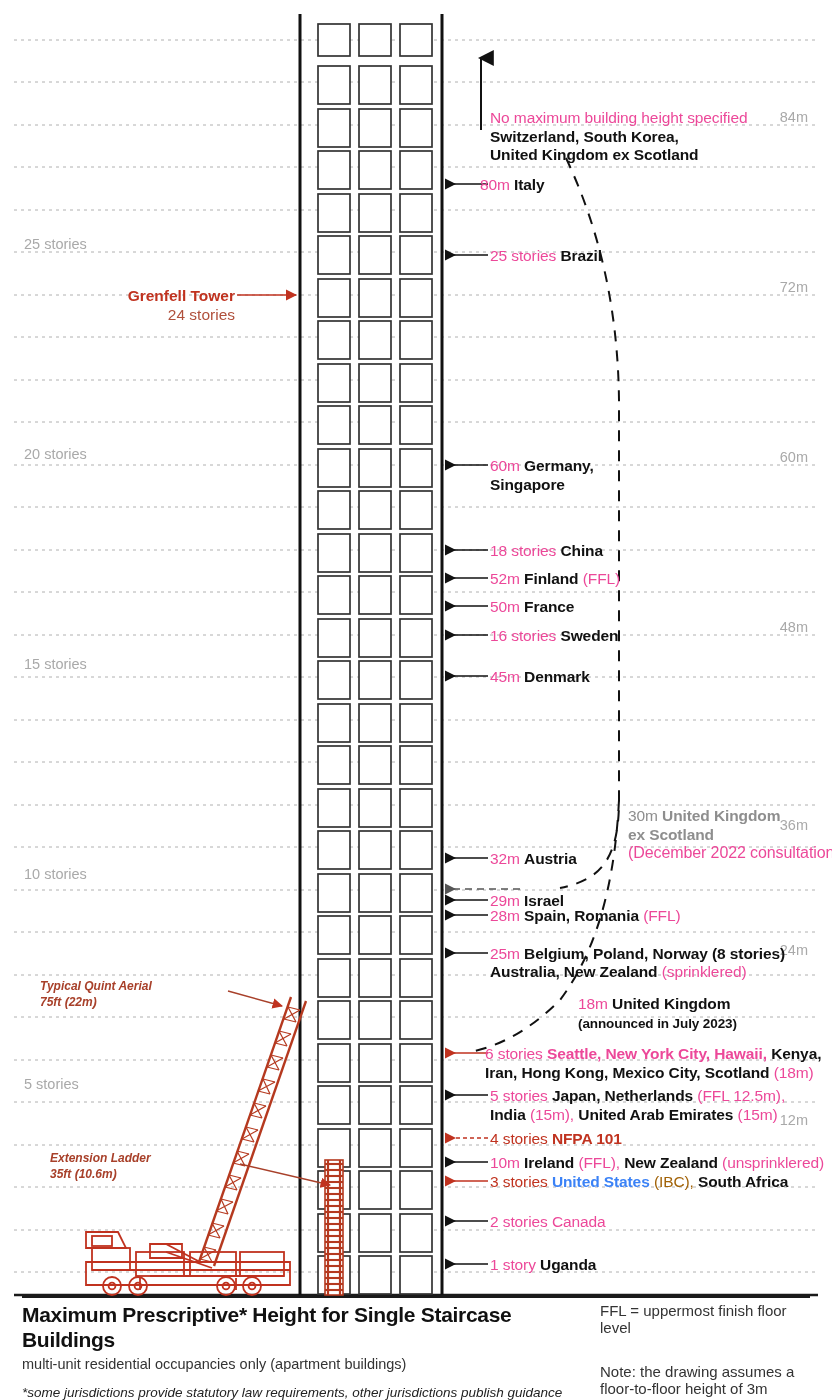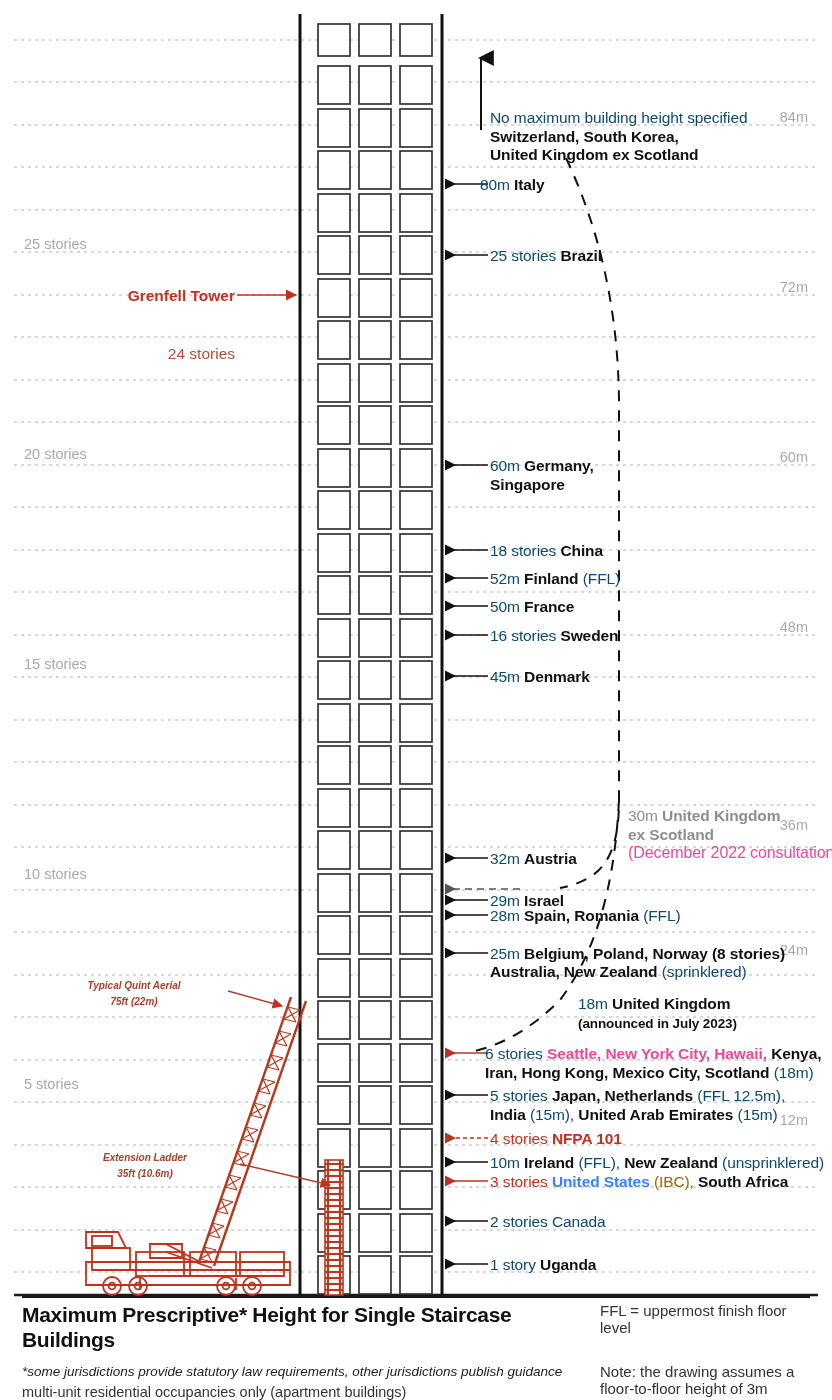--- a/index.html
+++ b/index.html
@@ -17,21 +17,21 @@
   
   .lbl {
     position: absolute;
     font-size: 15.5px;
     line-height: 19px;
     white-space: nowrap;
     color: #444444;
     letter-spacing: -0.1px;
   }
   .lbl b { color: #111111; font-weight: 700; }
-  .lbl .dim { color: #0c4a6e; font-weight: 400; }
+  .lbl .dim { color: #ec4899; font-weight: 400; }
   .lbl.red { color: #c0321f; }
   .lbl.red b { color: #c0321f; }
   .lbl.grey, .lbl.grey b { color: #8e8e8e; }
   .lbl.grey .sub { color: #ec4899; font-size: 16px; }
   .lbl .sub { font-size: 13.5px; }
 
   .gridlbl {
     position: absolute;
     font-size: 14.5px;
     color: #a9a9a9;
@@ -58,38 +58,38 @@
     margin-top: 11px; line-height: 17px;
   }
   #cap-right {
     position: absolute; right: 0; top: 0; width: 212px;
     text-align: left; font-size: 15px; color: #333; line-height: 17px;
   }
   #cap-right .blk2 { margin-top: 27px; }
 
   .ann {
     position: absolute;
-    font-size: 10px;
+    font-size: 12px;
     font-style: italic;
     font-weight: 700;
     color: #a8402a;
     line-height: 16px;
     white-space: nowrap;
-    text-align: center;
+    text-align: left;
   }
   .ann-red {
     position: absolute;
     font-size: 15.5px;
     font-weight: 700;
     color: #c0321f;
     line-height: 19px;
     white-space: nowrap;
     text-align: right;
   }
-  .ann-red .lite { font-weight: 400; color: #b0503c; margin-top: 39px; }
+  .ann-red .lite { font-weight: 400; color: #b0503c; }
 </style>
 </head>
 <body>
 
 <div id="stage">
 
   <svg id="svg-layer" viewBox="0 0 832 1400" xmlns="http://www.w3.org/2000/svg">
 
     <defs>
       <marker id="arrL" viewBox="0 0 10 10" refX="9" refY="5" markerWidth="7" markerHeight="7" orient="auto-start-reverse">
@@ -578,25 +578,25 @@
   </div>
 
   <div class="ann" style="left:50px; top:1150px; width:190px;">
     <div>Extension Ladder</div>
     <div>35ft (10.6m)</div>
   </div>
 
   <div id="caption">
     <div id="cap-left">
       <div id="cap-title">Maximum Prescriptive* Height for Single Staircase Buildings</div>
+      <div id="cap-sub">multi-unit residential occupancies only (apartment buildings)</div>
       <div id="cap-note">
         <div>*some jurisdictions provide statutory law requirements, other jurisdictions publish guidance</div>
 
       </div>
-      <div id="cap-sub">multi-unit residential occupancies only (apartment buildings)</div>
     </div>
     <div id="cap-right">
       <div>FFL = uppermost finish floor level</div>
       <div class="blk2">
         <div>Note: the drawing assumes a</div>
         <div>floor-to-floor height of 3m</div>
       </div>
     </div>
   </div>
 

